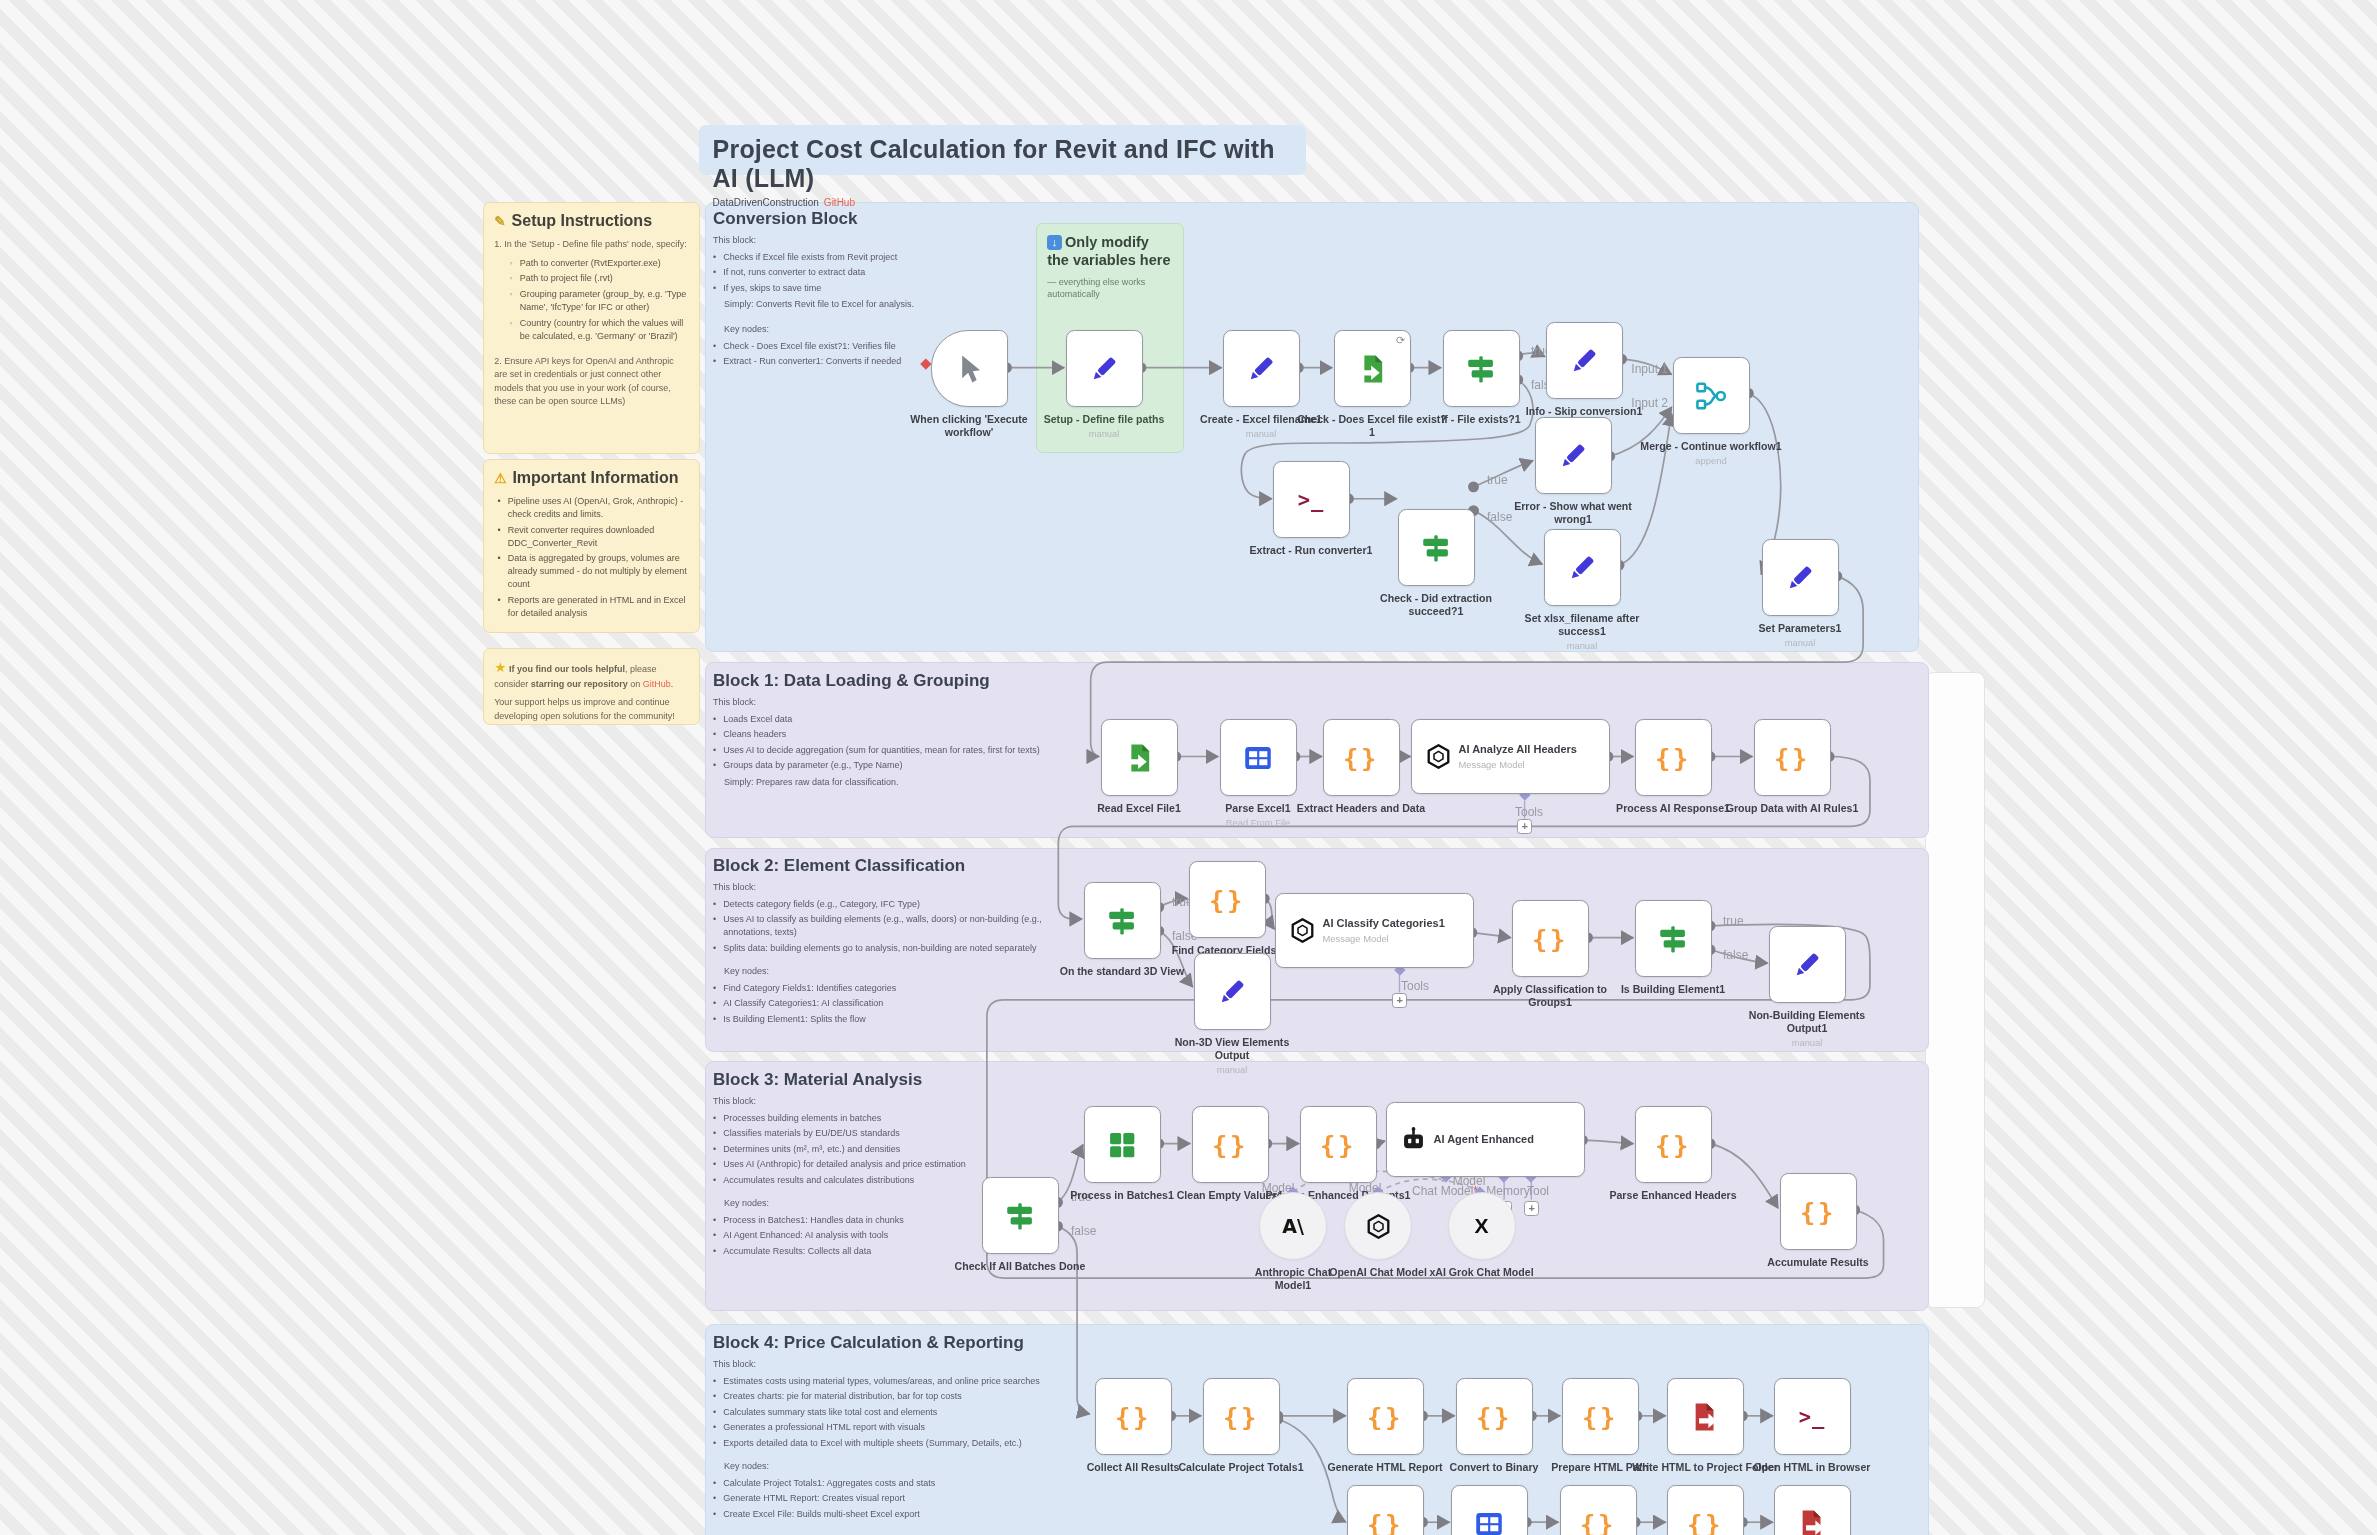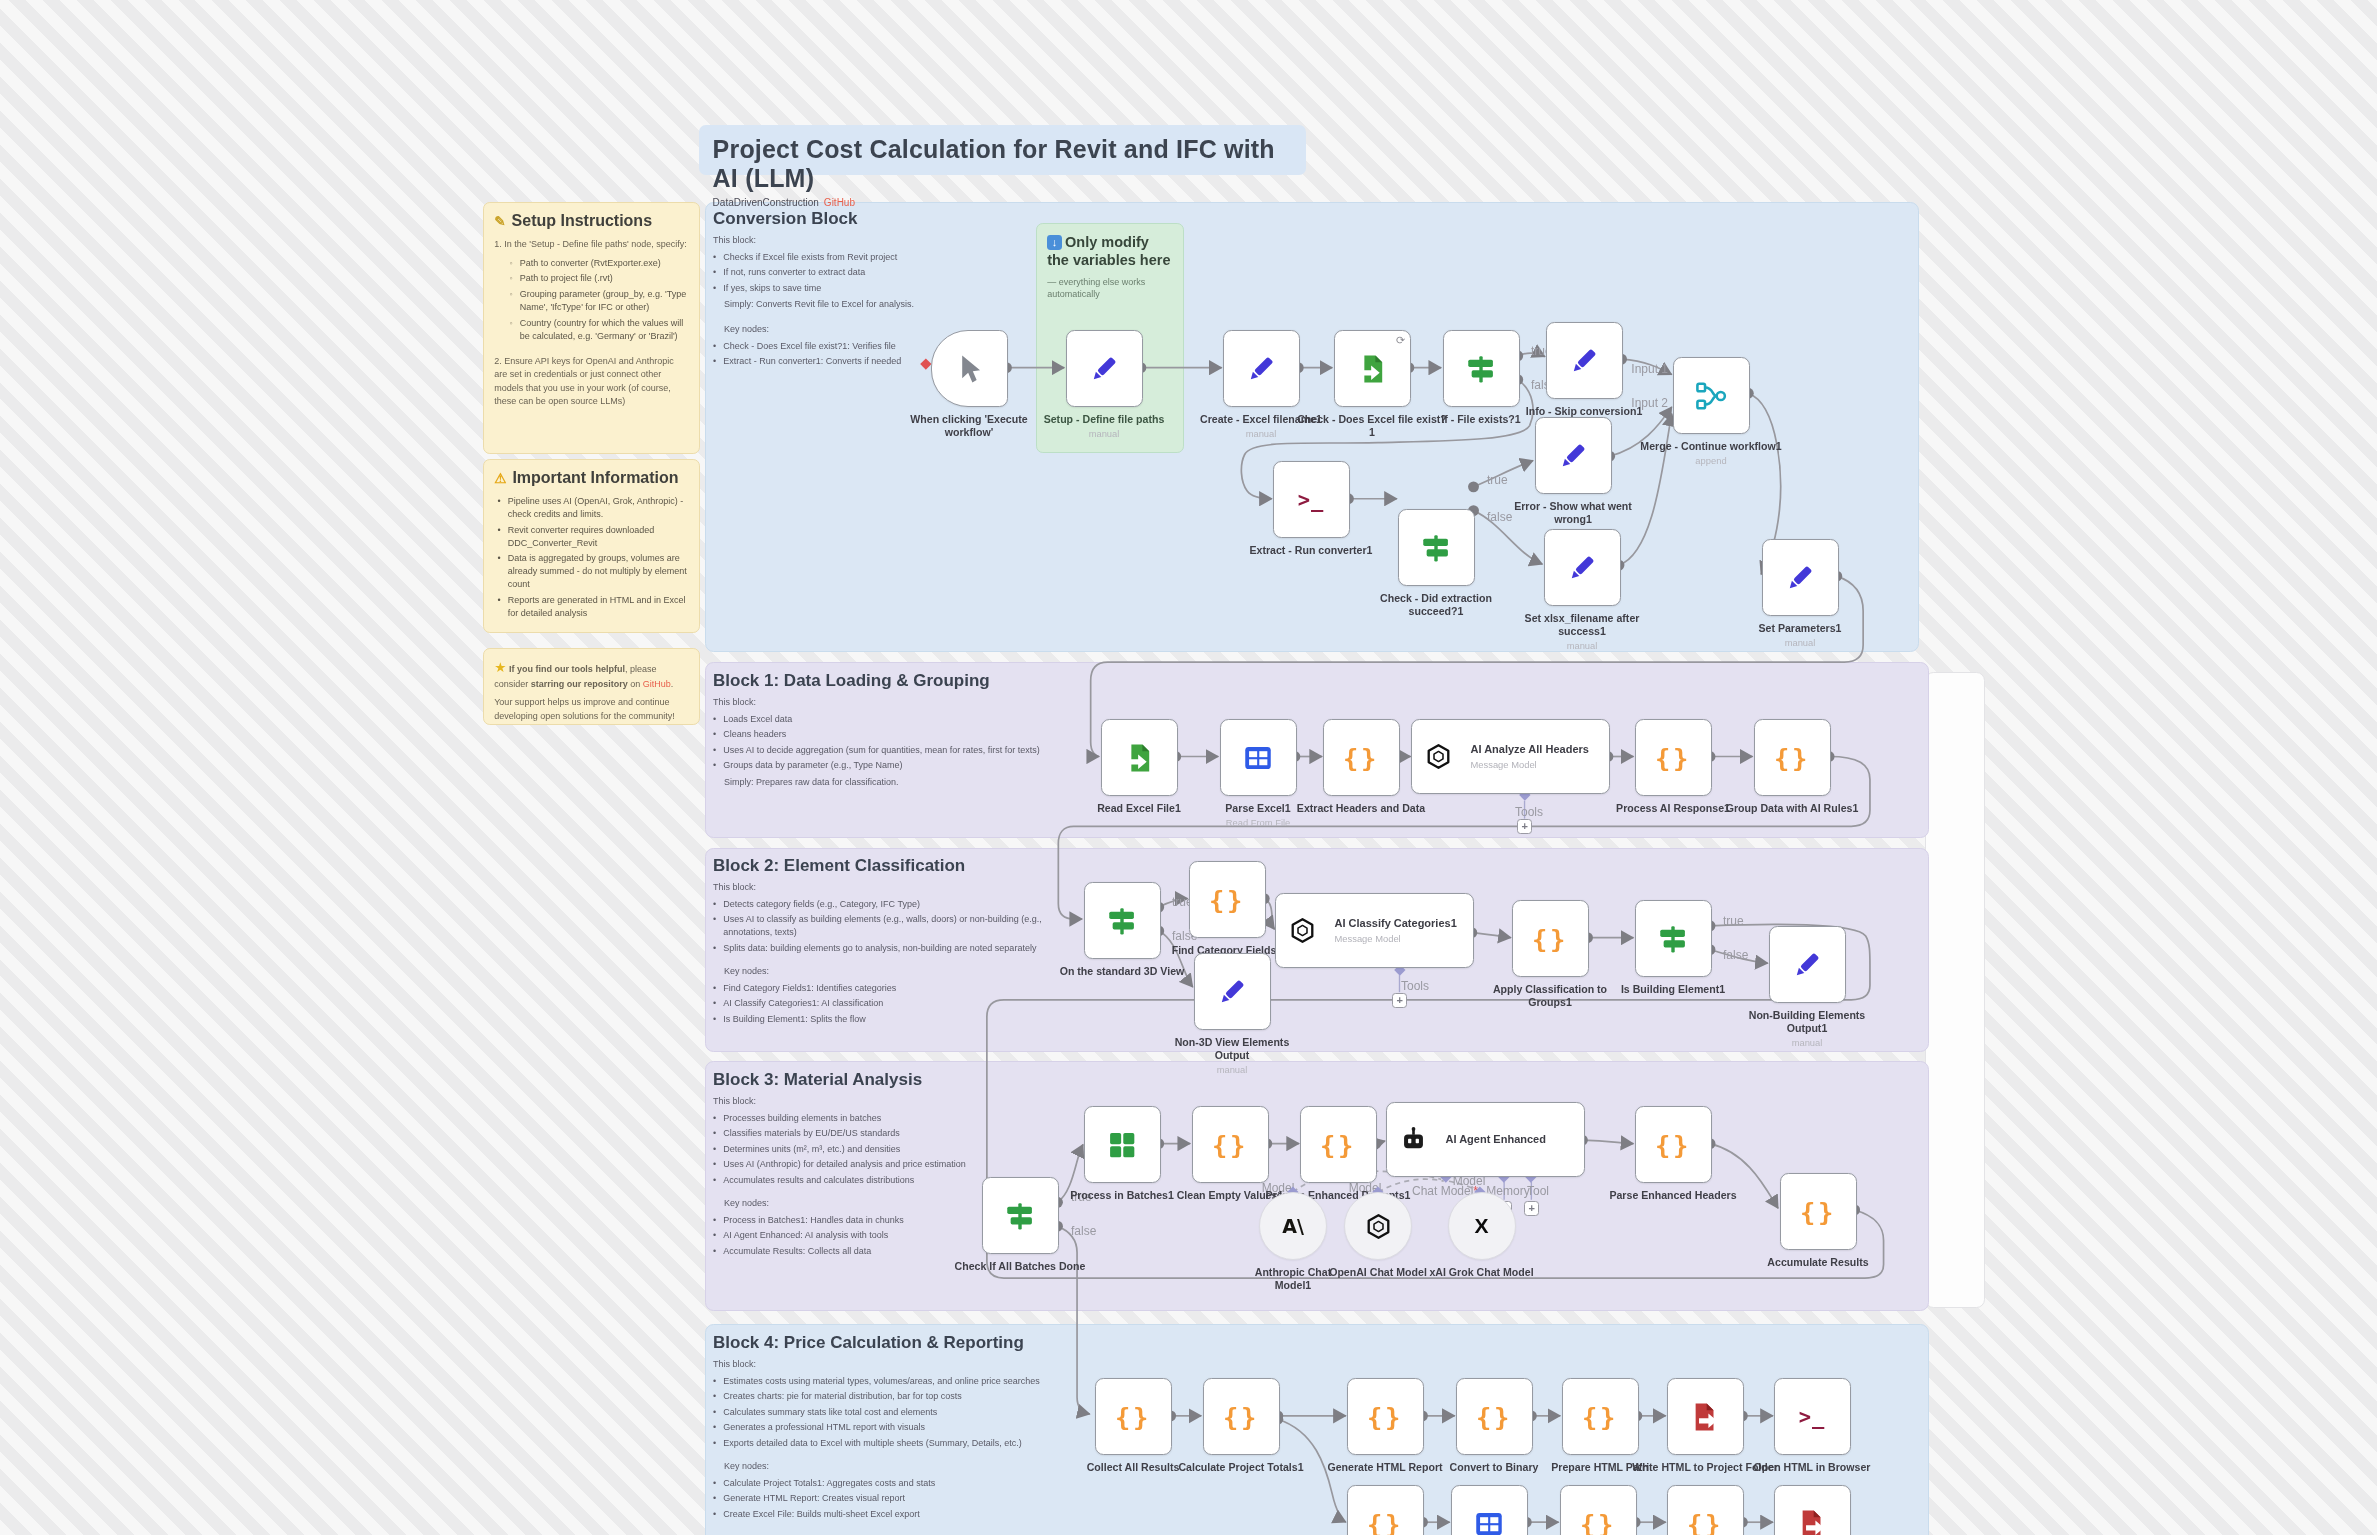--- a/index.html
+++ b/index.html
@@ -40,21 +40,21 @@
   
   svg.wires{position:absolute;left:0;top:0;z-index:2;}
   .wire{fill:none;stroke:#98989e;stroke-width:2;}
   .wire.dashed{stroke:#ababb4;stroke-dasharray:6 5;}
   .wire.thin{stroke-width:1.6;stroke:#a9a9d0;}
   
   .node{position:absolute;width:150px;margin-left:-75px;text-align:center;z-index:3;}
   .node-w{position:absolute;width:204px;margin-left:-102px;text-align:center;z-index:3;}
   .nbox{width:75px;height:75px;margin:0 auto;background:#fff;border:1.4px solid #969aa2;border-radius:8.5px;display:flex;align-items:center;justify-content:center;box-shadow:0 0.9px 1.7px rgba(0,0,0,.08);position:relative;}
   .nbox.trigger{border-radius:37px 8.5px 8.5px 37px;}
-  .nboxw{width:199px;height:75px;margin:0 auto;background:#fff;border:1.4px solid #969aa2;border-radius:8.5px;display:flex;align-items:center;gap:18px;padding:0 12px;box-sizing:border-box;text-align:left;box-shadow:0 0.9px 1.7px rgba(0,0,0,.08);}
+  .nboxw{width:199px;height:75px;margin:0 auto;background:#fff;border:1.4px solid #969aa2;border-radius:8.5px;display:flex;align-items:center;gap:6px;padding:0 12px;box-sizing:border-box;text-align:left;box-shadow:0 0.9px 1.7px rgba(0,0,0,.08);}
   .nboxw .wt{font-size:11px;font-weight:700;color:#3c3c44;line-height:1.25;}
   .nboxw .ws{font-size:9.4px;color:#b3b3ba;margin-top:2.6px;}
   .mcircle{width:66px;height:66px;margin:0 auto;background:#f2f2f5;border:1.3px solid #dcdce2;border-radius:50%;display:flex;align-items:center;justify-content:center;box-shadow:0 0.9px 1.7px rgba(0,0,0,.06);}
   .nlabel{margin-top:6px;font-size:10.6px;font-weight:700;color:#3f3f47;line-height:1.25;}
   .nsub{margin-top:1.7px;font-size:9.4px;color:#b6b6bd;}
   .nicon{width:34px;height:34px;}
   .nicon-s{width:29px;height:29px;}
   .braces{font-size:25.5px;font-weight:700;color:#f49a38;letter-spacing:2.6px;font-family:"DejaVu Sans Mono",monospace;}
   .term{font-size:20.4px;font-weight:700;color:#8e1b40;font-family:"DejaVu Sans Mono",monospace;letter-spacing:0.9px;}
   .alogo{font-size:19px;font-weight:700;color:#15140f;font-family:"DejaVu Sans",sans-serif;}

